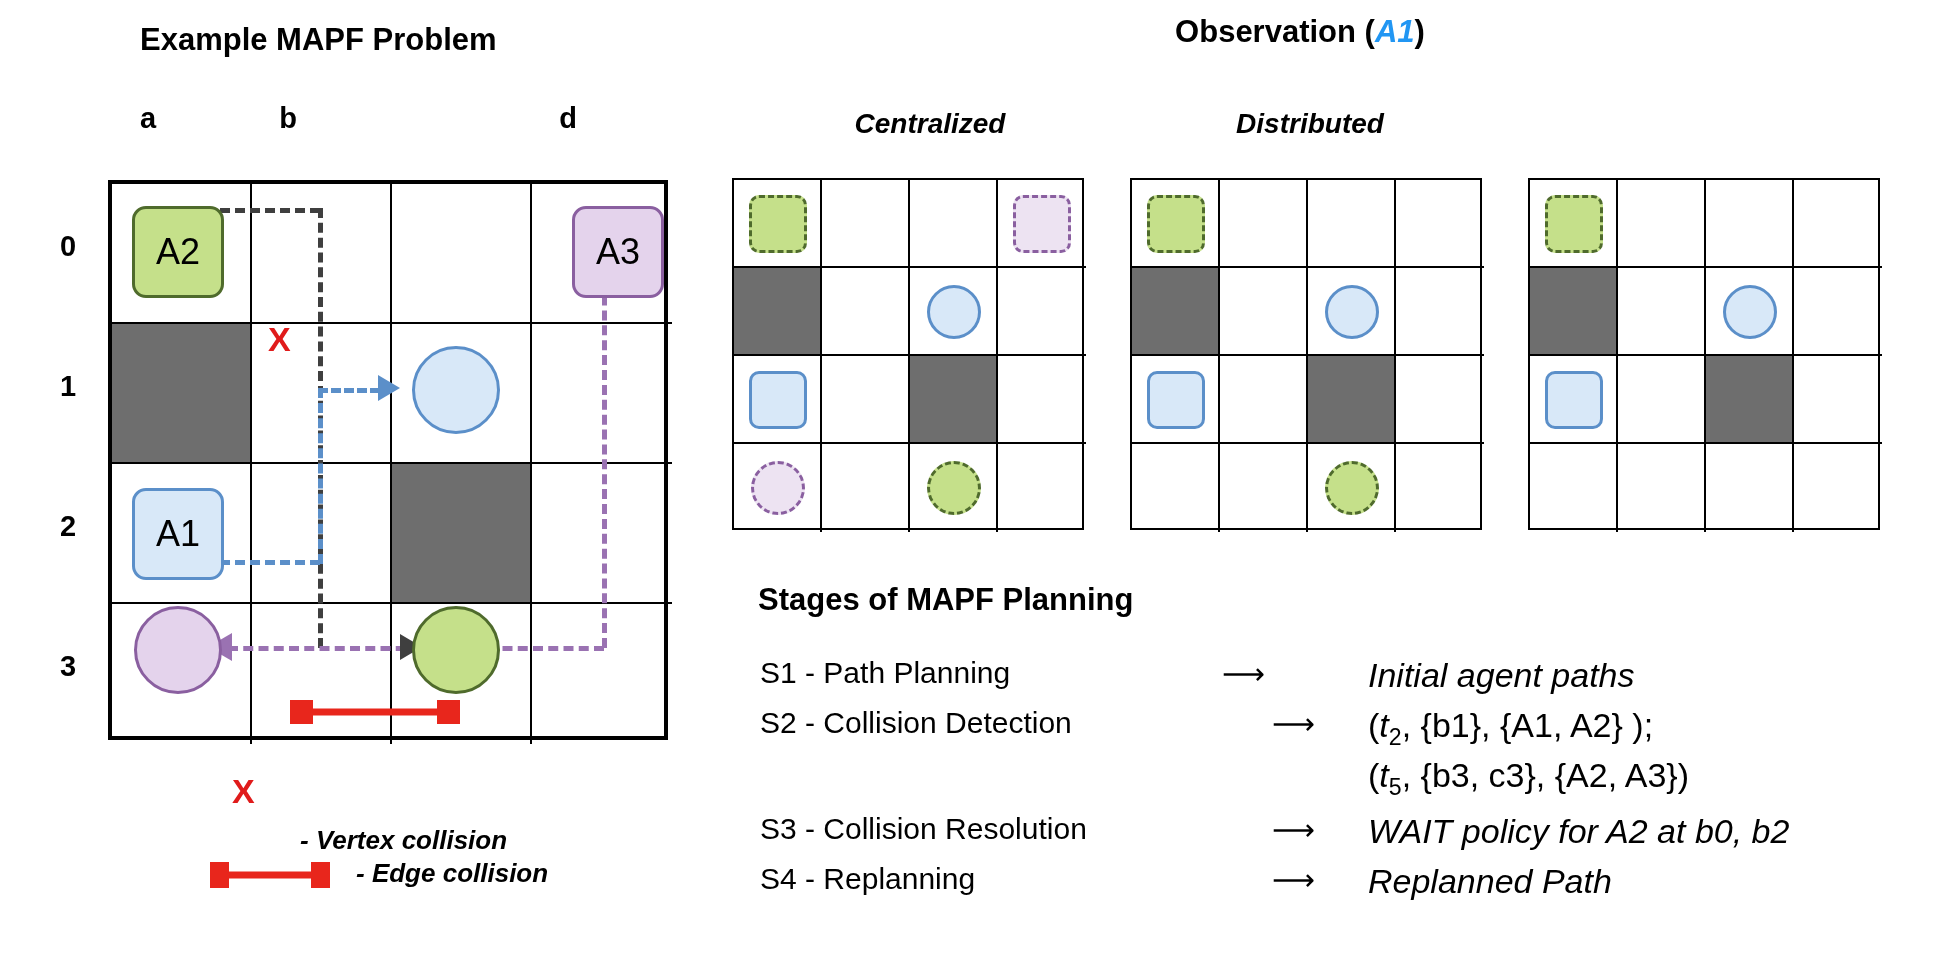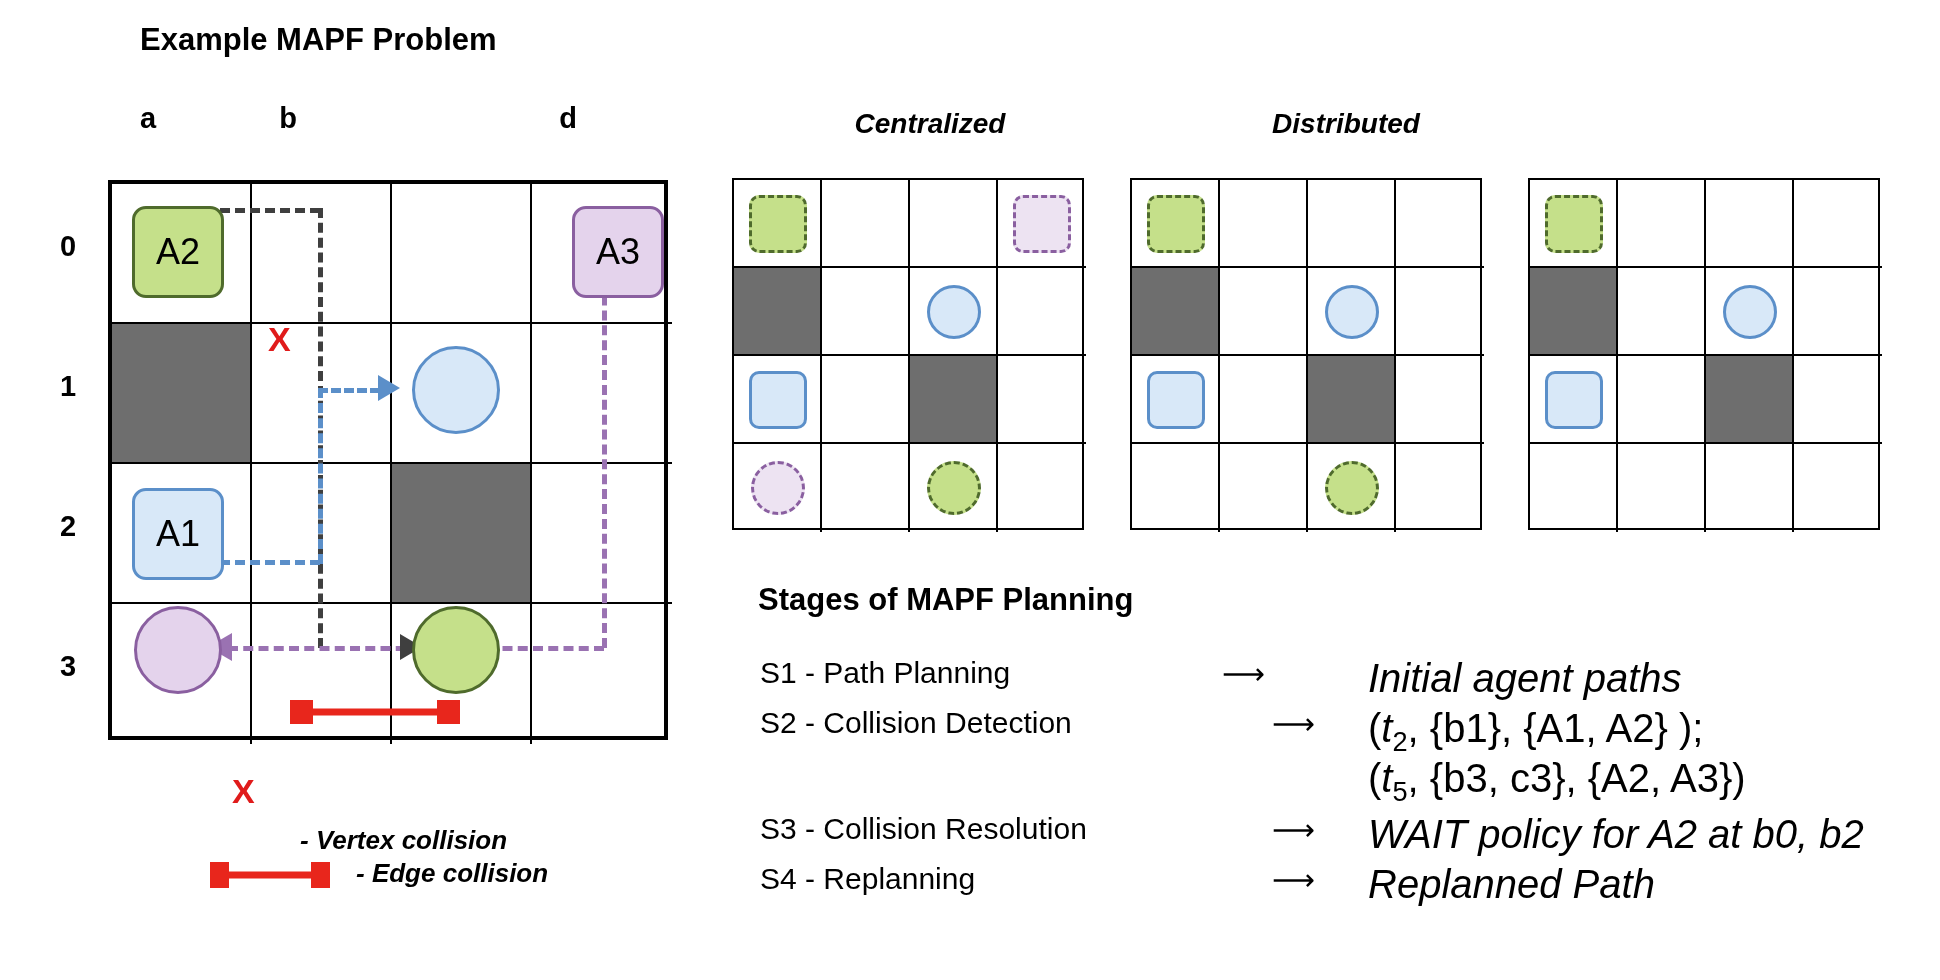--- a/index.html
+++ b/index.html
@@ -221,21 +221,21 @@
     left: 760px;
     white-space: nowrap;
   }
   .stage-arrow {
     position: absolute;
     font-size: 30px;
     white-space: nowrap;
   }
   .stage-out {
     position: absolute;
-    font-size: 40px;
+    font-size: 34px;
     font-style: italic;
     white-space: nowrap;
   }
   .stage-out.roman { font-style: normal; }
   sub { font-size: 0.68em; }
 </style>
 </head>
 <body>
 
 <div class="stage">
@@ -318,20 +318,24 @@
         <polygon points="7,0 7,7 0,3.5" fill="#e8261c"></polygon>
       </marker>
       <marker id="ah-r2" markerWidth="7" markerHeight="7" refX="1" refY="3.5" orient="auto">
         <polygon points="0,0 0,7 7,3.5" fill="#e8261c"></polygon>
       </marker>
     </defs>
     <line x1="12" y1="13" x2="108" y2="13" stroke="#e8261c" stroke-width="7" marker-start="url(#ah-l2)" marker-end="url(#ah-r2)"></line>
   </svg>
   <div class="legend-text" style="left:356px; top:858px;">- Edge collision</div>
 
+  <div id="obs-title">
+    <span>Observation</span>
+    <span>(</span><span class="a1">A1</span><span>)</span>
+  </div>
 
   <div class="mini-title" style="left:750px; top:108px;">Centralized</div>
   <div class="mini-grid" style="left:732px; top:178px;">
     <div class="mcell" style="left:0px;top:0px;"></div>
     <div class="mcell" style="left:88px;top:0px;"></div>
     <div class="mcell" style="left:176px;top:0px;"></div>
     <div class="mcell lastcol" style="left:264px;top:0px;"></div>
 
     <div class="mcell obstacle" style="left:0px;top:88px;"></div>
     <div class="mcell" style="left:88px;top:88px;"></div>
@@ -349,21 +353,21 @@
     <div class="mcell lastrow lastcol" style="left:264px;top:264px;"></div>
 
     <div class="mtoken msq-dash-green" style="left:15px; top:15px;"></div>
     <div class="mtoken msq-dash-purple" style="left:279px; top:15px;"></div>
     <div class="mtoken mcirc" style="left:193px; top:105px;"></div>
     <div class="mtoken msq" style="left:15px; top:191px;"></div>
     <div class="mtoken mcirc-dash-purple" style="left:17px; top:281px;"></div>
     <div class="mtoken mcirc-dash-green" style="left:193px; top:281px;"></div>
   </div>
 
-  <div class="mini-title" style="left:1166px; top:108px;">Distributed</div>
+  <div class="mini-title" style="left:1130px; top:108px;">Distributed</div>
   <div class="mini-grid" style="left:1130px; top:178px;">
     <div class="mcell" style="left:0px;top:0px;"></div>
     <div class="mcell" style="left:88px;top:0px;"></div>
     <div class="mcell" style="left:176px;top:0px;"></div>
     <div class="mcell lastcol" style="left:264px;top:0px;"></div>
 
     <div class="mcell obstacle" style="left:0px;top:88px;"></div>
     <div class="mcell" style="left:88px;top:88px;"></div>
     <div class="mcell" style="left:176px;top:88px;"></div>
     <div class="mcell lastcol" style="left:264px;top:88px;"></div>

